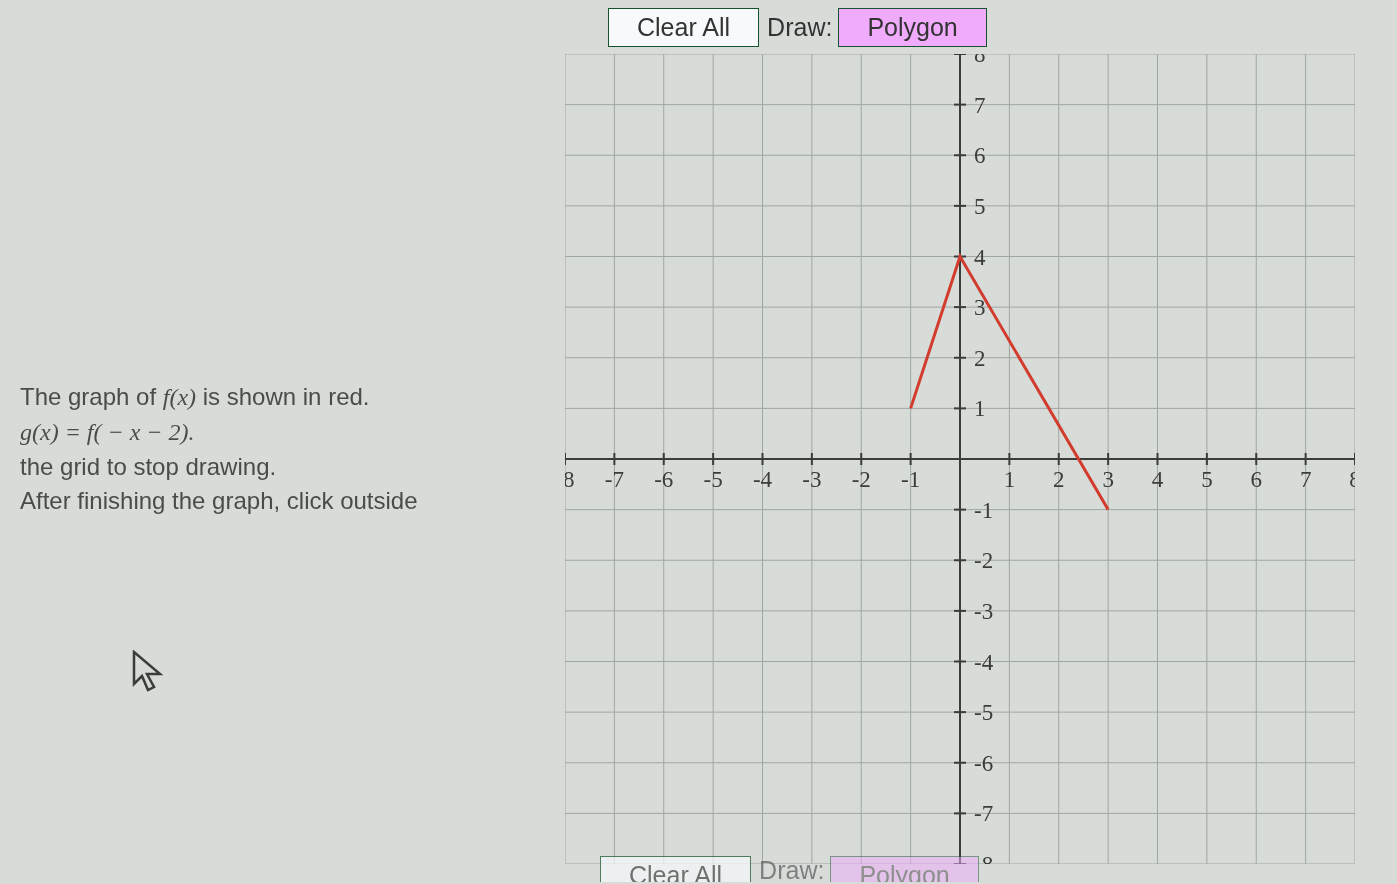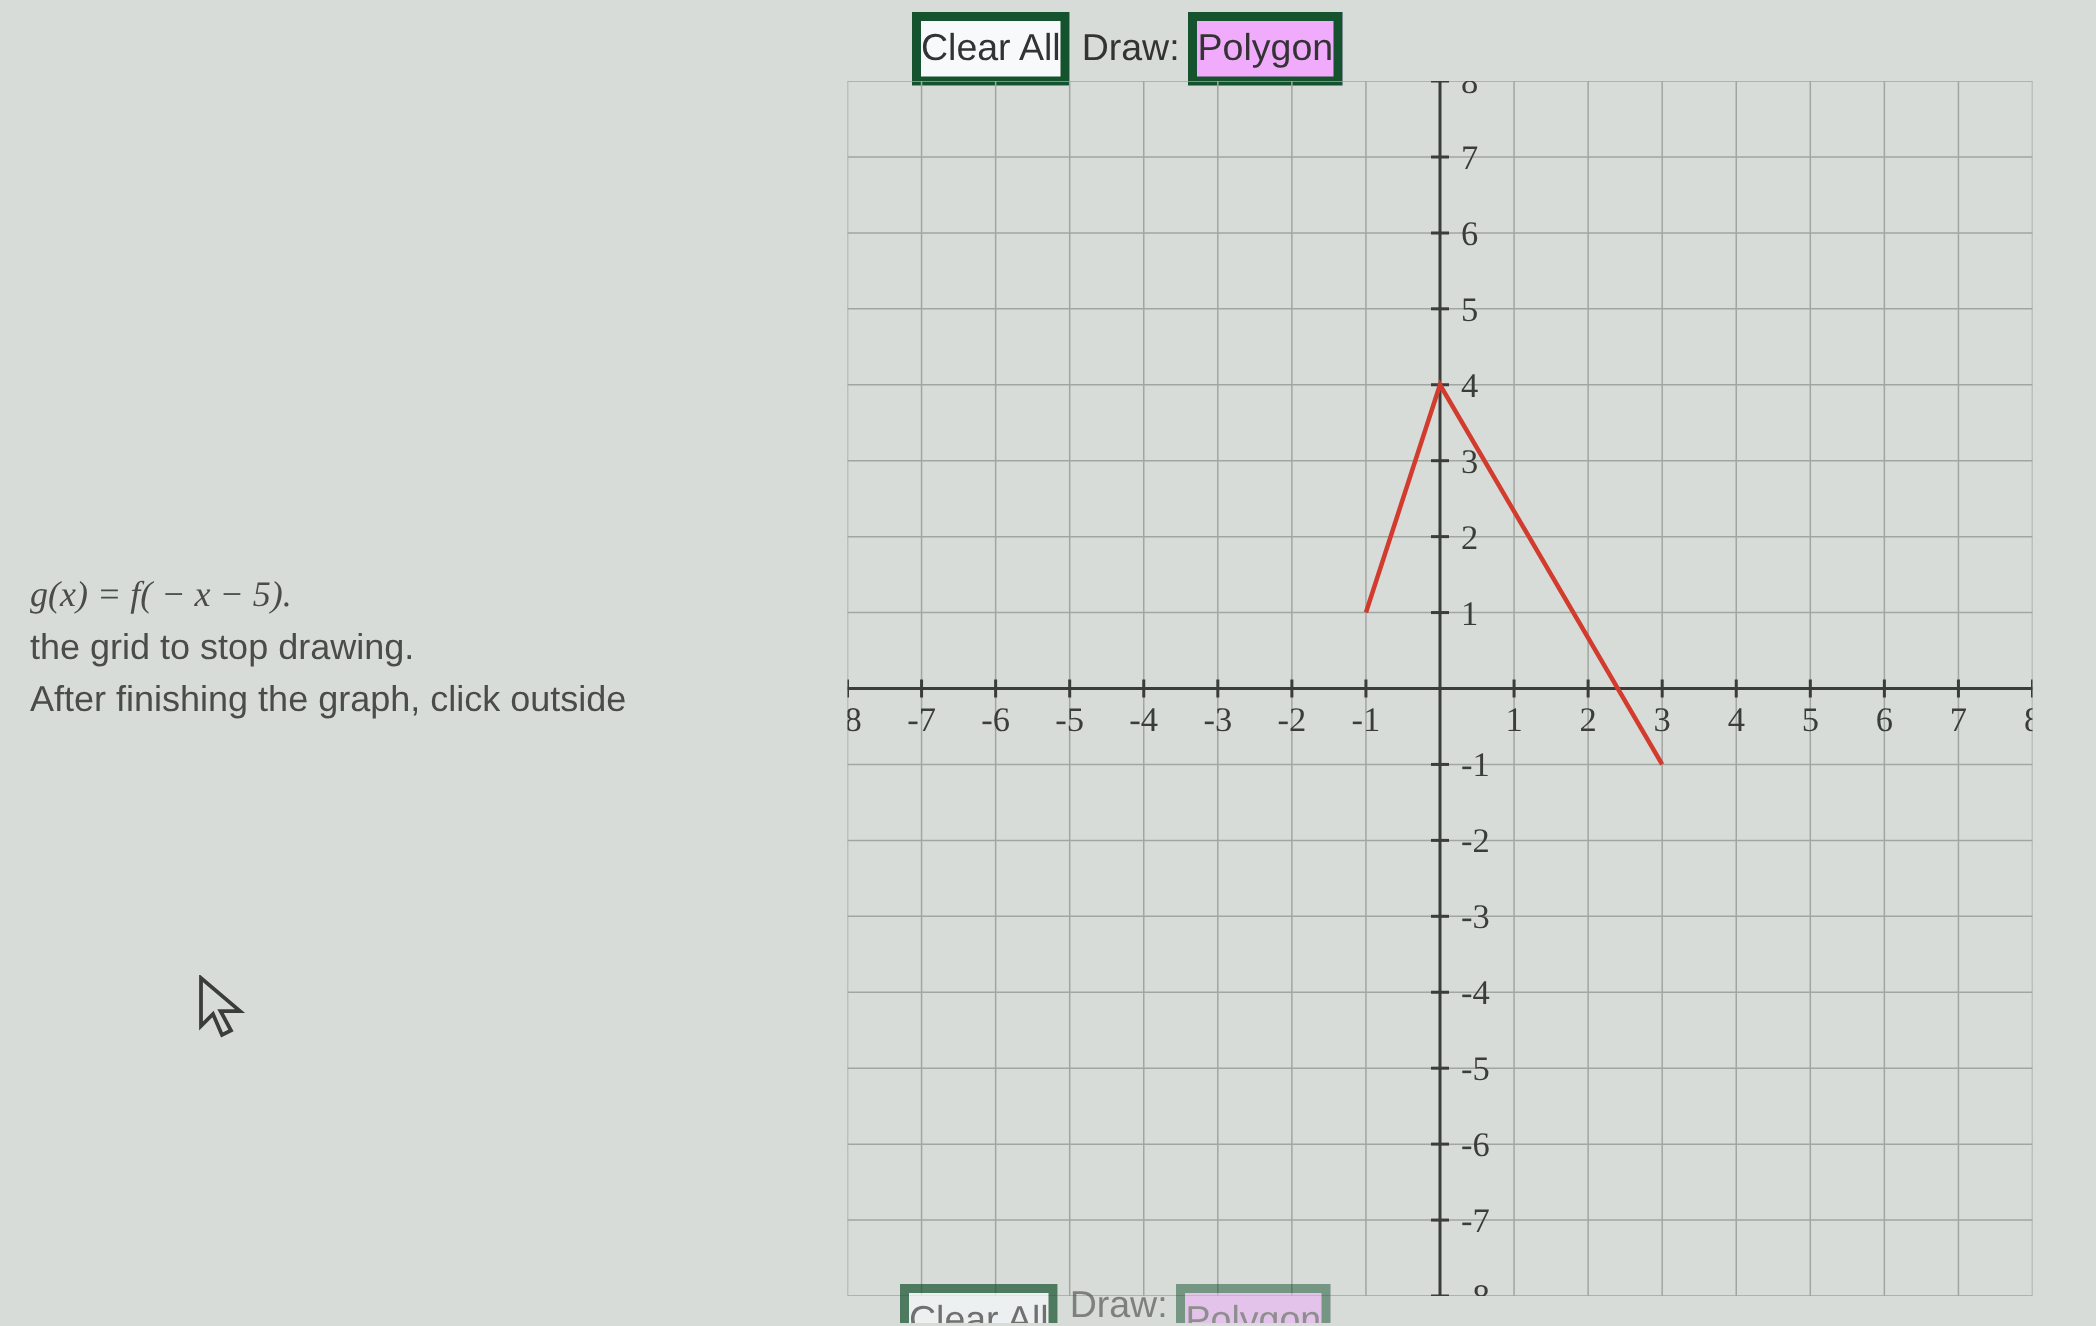--- a/index.html
+++ b/index.html
@@ -2,37 +2,40 @@
 <html><head>
 <meta charset="utf-8">
 <style>
   html,body{margin:0;padding:0;width:1397px;height:884px;background:#d8dcd9;font-family:Georgia,serif;color:#333;overflow:hidden}
   .page{position:relative;width:1397px;height:884px}
   .left-text{position:absolute;left:20px;top:380px;width:480px;font-size:24px;line-height:1.45;color:#4a4c4a;font-family:'Segoe UI',Arial,sans-serif}
   .left-text .fx{font-style:italic;font-family:Georgia,'Times New Roman',serif}
   .left-text .math{font-style:italic;font-family:Georgia,'Times New Roman',serif}
   .cursor-icon{position:absolute;left:130px;top:650px}
   .toolbar{position:absolute;left:608px;top:8px;display:flex;align-items:center;font-size:25px;font-family:'Segoe UI',Arial,sans-serif;color:#333}
-  .btn{background:#f7f9fa;border:6px solid #14532d;padding:4px 0;margin-right:6px;cursor:pointer}
+  .btn{background:#f7f9fa;border:1px solid #14532d;padding:4px 28px;margin-right:6px;cursor:pointer}
   .btn.poly{background:#f0abfc}
   .draw-lbl{margin:0 6px 0 2px}
   .chart-wrap{position:absolute;left:565px;top:54px;width:790px;height:810px}
   svg{width:100%;height:100%}
   .grid line{stroke:#a0a6a2;stroke-width:1}
   .axis line{stroke:#3a3d3a;stroke-width:2}
   .tick text{font:23px 'Comic Sans MS',cursive;fill:#3a3d3a}
   .plot-line{stroke:#d23c2e;stroke-width:3;fill:none}
   .bottom-toolbar{position:absolute;left:600px;top:856px;width:400px;height:26px;overflow:hidden;font-size:25px;font-family:'Segoe UI',Arial,sans-serif;color:#444;display:flex;align-items:flex-start}
 </style>
 </head>
 <body>
 <div class="page">
 
 <div class="left-text">
-  <div class="math">g(x) = f( − x − 5).</div>
+  <div>
+    <span>The graph of </span><span class="fx">f(x)</span><span> is shown in red.</span>
+  </div>
+  <div class="math">g(x) = f( − x − 2).</div>
   <div>the grid to stop drawing.</div>
   <div>After finishing the graph, click outside</div>
 </div>
 
 <div class="cursor-icon">
   <svg width="36" height="44" viewBox="0 0 36 44">
     <path d="M4 2 L4 34 L12 26 L18 40 L24 37 L17 24 L30 24 Z" fill="none" stroke="#3a3d3a" stroke-width="2.5"></path>
   </svg>
 </div>
 

